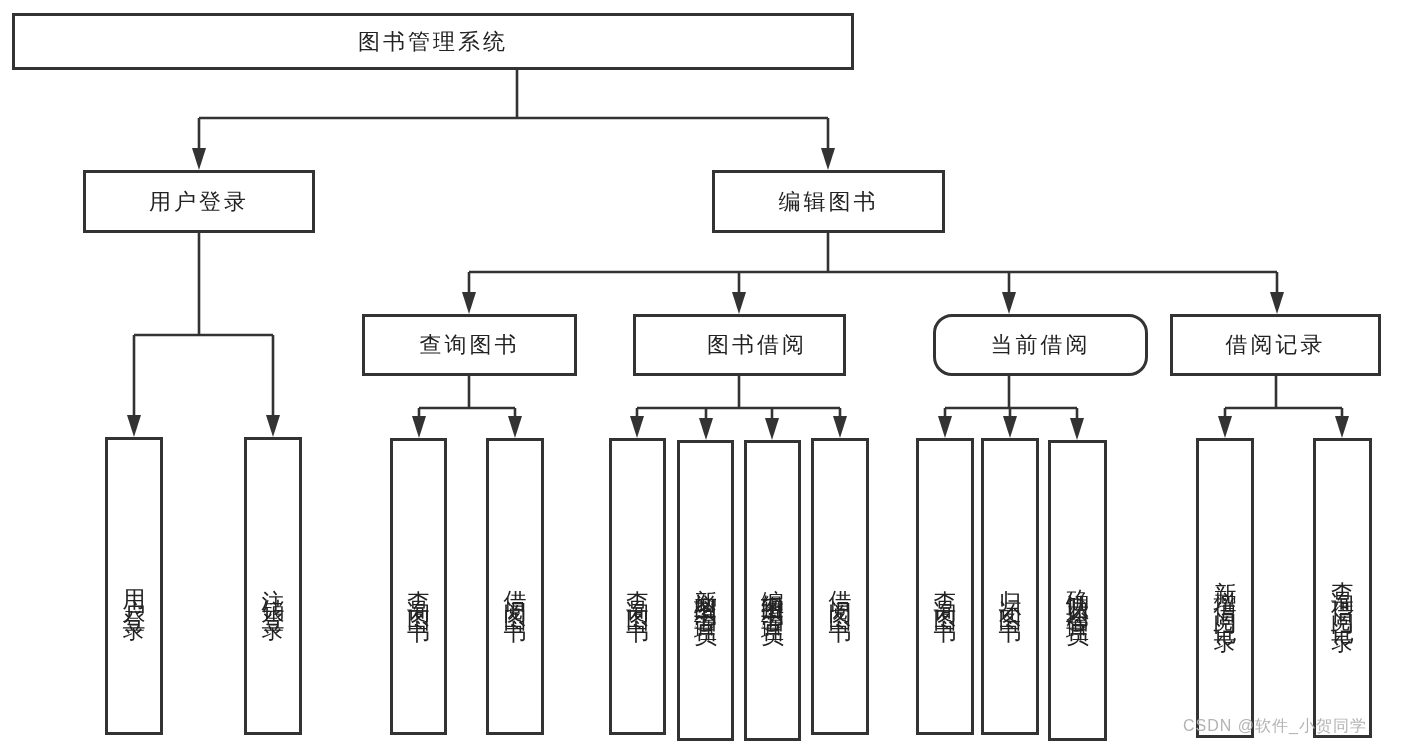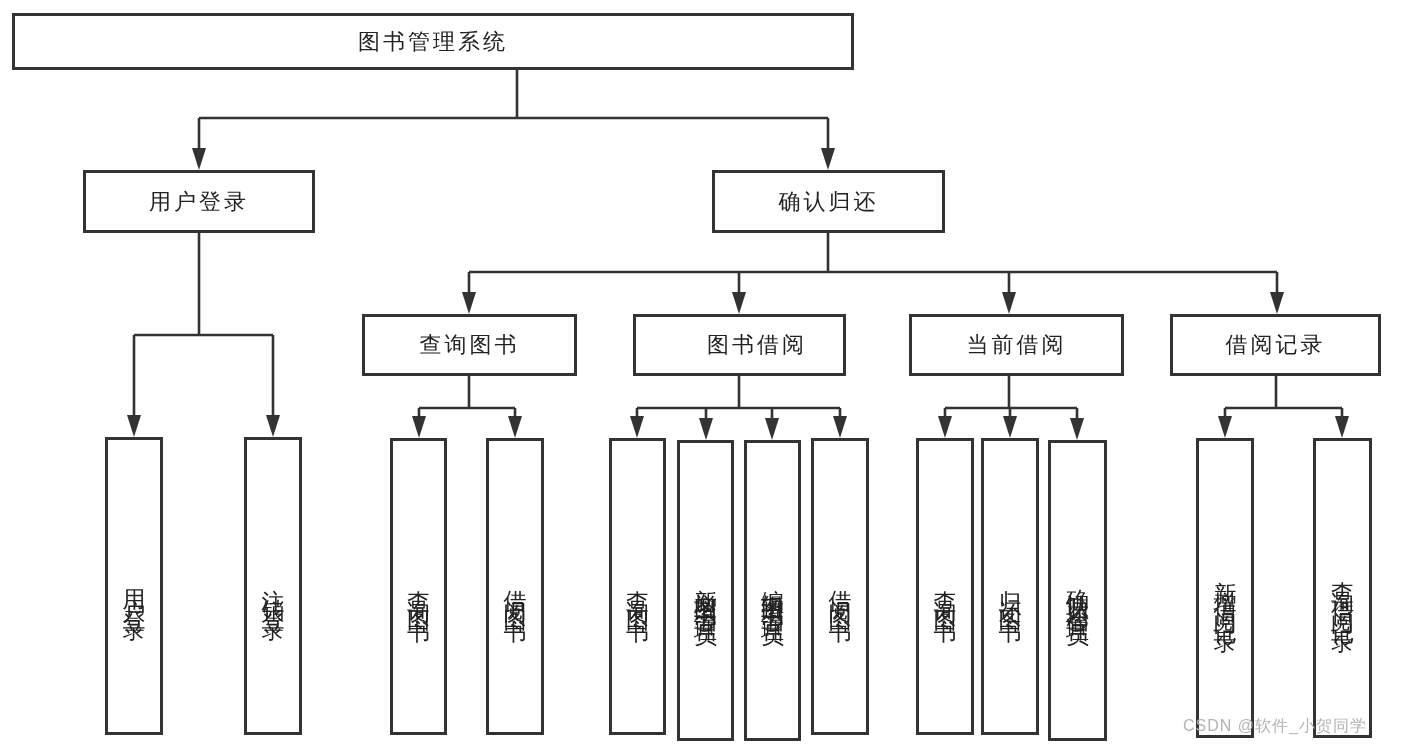--- a/index.html
+++ b/index.html
@@ -107,30 +107,30 @@
   </svg>
 
   <div class="node" style="left:12px; top:13px; width:842px; height:57px;">
     <span class="htext">图书管理系统</span>
   </div>
 
   <div class="node" style="left:83px; top:170px; width:232px; height:63px;">
     <span class="htext">用户登录</span>
   </div>
   <div class="node" style="left:712px; top:170px; width:233px; height:63px;">
-    <span class="htext">确认归还</span>
+    <span class="htext">编辑图书</span>
   </div>
 
   <div class="node" style="left:362px; top:314px; width:215px; height:62px;">
     <span class="htext">查询图书</span>
   </div>
   <div class="node" style="left:633px; top:314px; width:213px; height:62px;padding-left:35px;">
     <span class="htext">图书借阅</span>
   </div>
-  <div class="node" style="left:909px; top:314px; width:215px; height:62px;">
+  <div class="node" style="left:933px; top:314px; width:215px; height:62px;border-radius:19px;">
     <span class="htext">当前借阅</span>
   </div>
   <div class="node" style="left:1170px; top:314px; width:211px; height:62px;">
     <span class="htext">借阅记录</span>
   </div>
 
   <div class="node" style="left:105px; top:437px; width:58px; height:298px;">
     <span class="vtext">用户登录</span>
   </div>
   <div class="node" style="left:244px; top:437px; width:58px; height:298px;">

